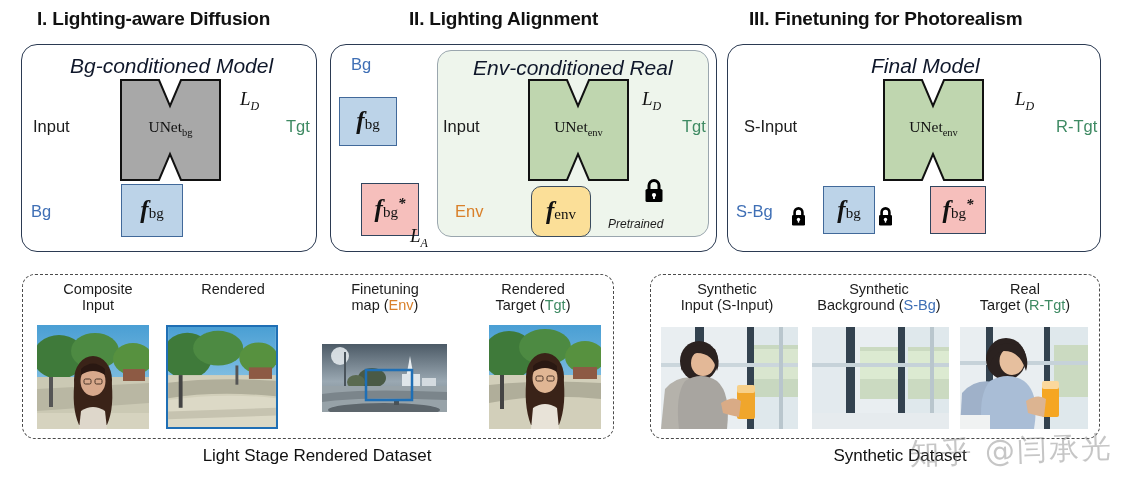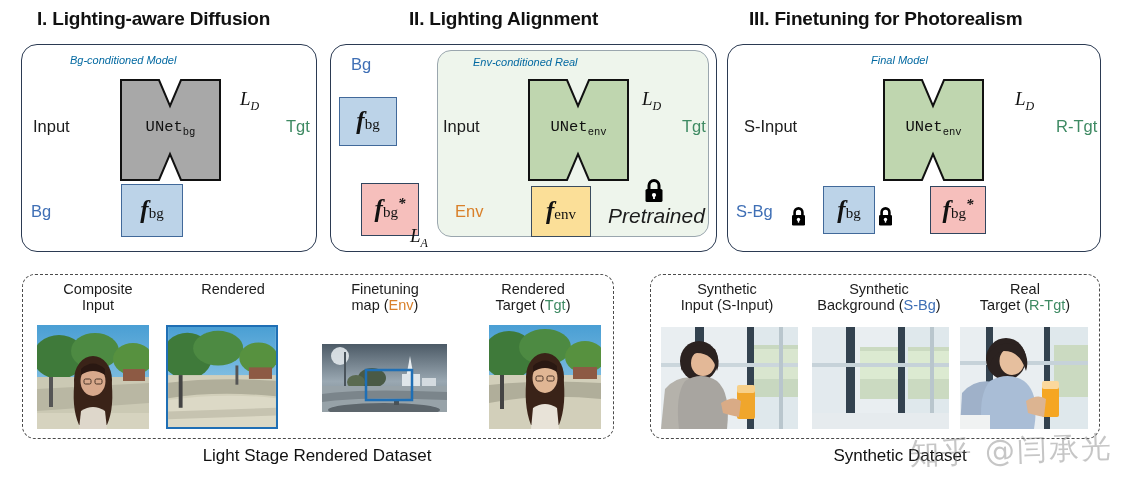--- a/index.html
+++ b/index.html
@@ -33,58 +33,58 @@
   }
   .subpanel {
     position:absolute;
     border:1.4px solid #9aa6ae;
     border-radius:14px;
     background:#eef5ec;
   }
   .model-label {
     position:absolute;
     font-style:italic;
-    font-size:11px;
-    color:#0369a1;
+    font-size:21px;
+    color:#0f172a;
     white-space:nowrap;
   }
 
   
   .txt { position:absolute; white-space:nowrap; font-size:16.5px; color:#1c1c1c; }
   .txt.blue  { color:#3f6fb5; }
   .txt.green { color:#3e8a63; }
   .txt.orange{ color:#d9802a; }
   .txt.ital  { font-style:italic; }
 
   
   .unet { position:absolute; }
   .unet svg { display:block; overflow:visible; }
   .unet .lbl {
     position:absolute; left:0; right:0; text-align:center;
-    font-size:15.5px; color:#111; font-family:Liberation Mono, monospace;
+    font-size:15.5px; color:#111; font-family:Liberation Serif, serif;
   }
   .unet .lbl sub { font-size:10.5px; }
 
   
   .fbox {
     position:absolute;
     border:1.5px solid #4a6a90;
     display:flex; align-items:center; justify-content:center;
     font-family:"Liberation Serif", serif;
   }
   .fbox .fi {
     font-style:italic; font-weight:bold; font-size:25px; line-height:1;
     font-family:"Liberation Serif", serif; color:#111;
     position:relative; top:-1px;
   }
   .fbox .fsub { font-size:15px; font-style:normal; font-weight:normal; }
   .fbox .fstar { font-size:15px; position:relative; top:-9px; left:0px; }
   .fbox.blue { background:#bcd3e8; border-color:#41699a; }
   .fbox.pink { background:#f6bfbc; border-color:#30455e;margin-left:22px; }
-  .fbox.yell { background:#fbdf98; border-color:#3b4c5e; }
+  .fbox.yell { background:#fbdf98; border-color:#3b4c5e;border-radius:10px; }
 
   
   .svglayer { position:absolute; left:0; top:0; width:1122px; height:486px; pointer-events:none; }
 
   
   .loss {
     position:absolute; white-space:nowrap;
     font-family:"Liberation Serif", serif; font-style:italic;
     font-size:19px; color:#111;
   }
@@ -266,21 +266,21 @@
   </div>
 
   <div class="lock" style="left:643px; top:178px;">
     <svg width="22" height="26" viewBox="0 0 22 26">
       <path d="M6,11 L6,7.5 A5,5 0 0 1 16,7.5 L16,11" fill="none" stroke="#000" stroke-width="3"></path>
       <rect x="2.5" y="11" width="17" height="13" rx="1.6" fill="#000"></rect>
       <circle cx="11" cy="17" r="2.1" fill="#fff"></circle>
       <rect x="10.1" y="17" width="1.8" height="4" fill="#fff"></rect>
     </svg>
   </div>
-  <div class="txt ital" style="left:608px; top:204px; font-size:21px;">Pretrained</div>
+  <div class="txt ital" style="left:608px; top:217px; font-size:12px;">Pretrained</div>
 
   <div class="panel-title" style="left:749px; top:8px;">III. Finetuning for Photorealism</div>
   <div class="panel" style="left:727px; top:44px; width:374px; height:208px;"></div>
   <div class="model-label" style="left:871px; top:54px;">Final Model</div>
 
   <div class="unet" style="left:882px; top:76px; width:103px; height:108px;">
     <svg width="103" height="108" viewBox="0 0 103 108">
       <polygon points="2,4 40,4 51,30 62,4 101,4 101,104 62,104 51,78 40,104 2,104" fill="#bfd6af" stroke="#111" stroke-width="2" stroke-linejoin="miter"></polygon>
     </svg>
     <div class="lbl" style="top:42px;">

